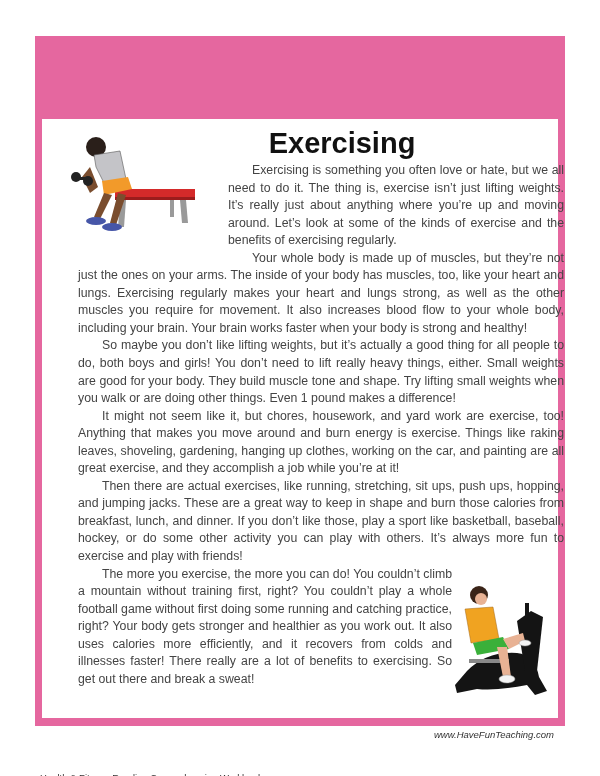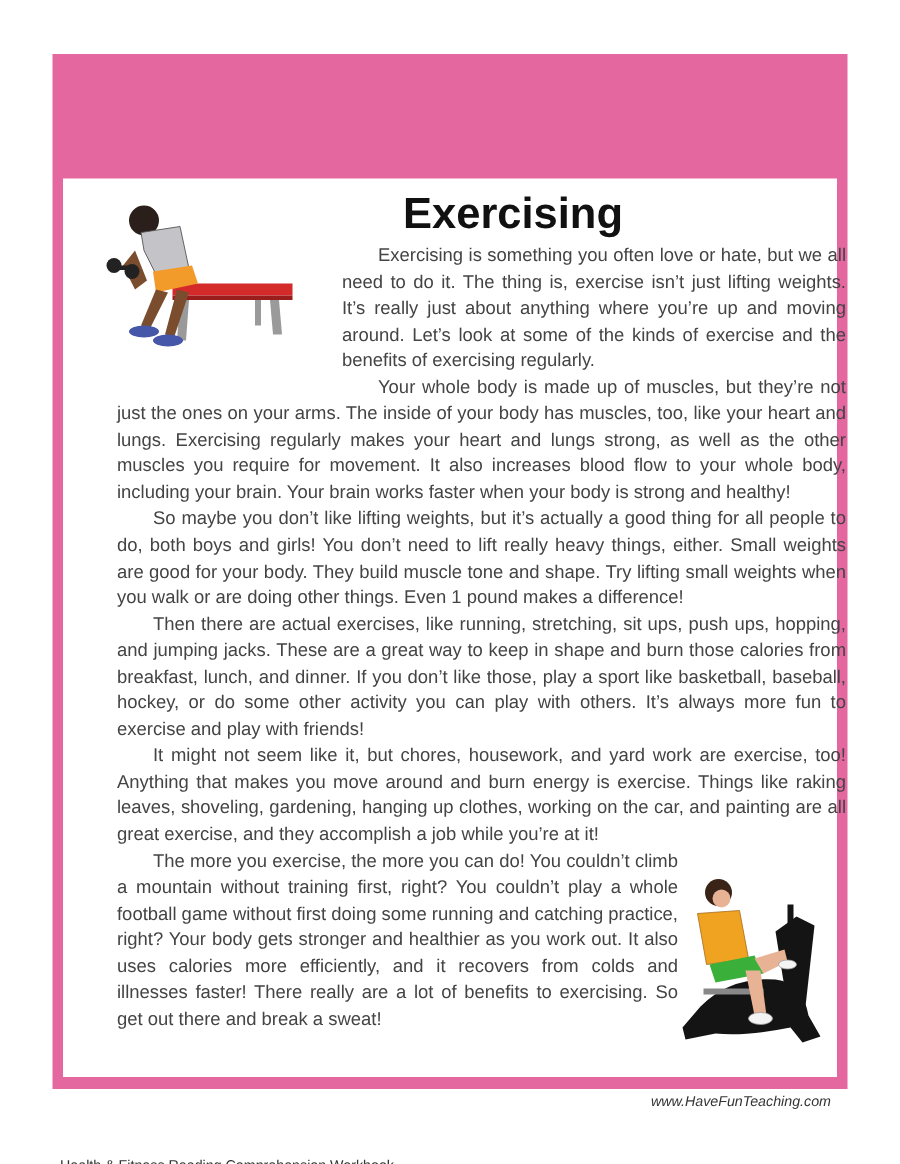--- a/index.html
+++ b/index.html
@@ -60,21 +60,21 @@
       <path d="M56 58 L76 52 L78 60 L62 68 Z" fill="#e8b294"></path>
       <path d="M50 66 L56 96 L64 96 L60 66 Z" fill="#e8b294"></path>
       <ellipse cx="60" cy="98" rx="8" ry="4" fill="#f4f4f4" stroke="#999" stroke-width="0.5"></ellipse>
       <ellipse cx="78" cy="62" rx="6" ry="3" fill="#f4f4f4" stroke="#999" stroke-width="0.5"></ellipse>
     </svg>
 
     <div class="text">
       <p><span class="float-left-space"></span><span>Exercising is something you often love or hate, but we all need to do it. The thing is, exercise isn’t just lifting weights. It’s really just about anything where you’re up and moving around. Let’s look at some of the kinds of exercise and the benefits of exercising regularly.</span></p>
       <p>Your whole body is made up of muscles, but they’re not just the ones on your arms. The inside of your body has muscles, too, like your heart and lungs. Exercising regularly makes your heart and lungs strong, as well as the other muscles you require for movement. It also increases blood flow to your whole body, including your brain. Your brain works faster when your body is strong and healthy!</p>
       <p>So maybe you don’t like lifting weights, but it’s actually a good thing for all people to do, both boys and girls! You don’t need to lift really heavy things, either. Small weights are good for your body. They build muscle tone and shape. Try lifting small weights when you walk or are doing other things. Even 1 pound makes a difference!</p>
+      <p>It might not seem like it, but chores, housework, and yard work are exercise, too! Anything that makes you move around and burn energy is exercise. Things like raking leaves, shoveling, gardening, hanging up clothes, working on the car, and painting are all great exercise, and they accomplish a job while you’re at it!</p>
       <p>Then there are actual exercises, like running, stretching, sit ups, push ups, hopping, and jumping jacks. These are a great way to keep in shape and burn those calories from breakfast, lunch, and dinner. If you don’t like those, play a sport like basketball, baseball, hockey, or do some other activity you can play with others. It’s always more fun to exercise and play with friends!</p>
-      <p>It might not seem like it, but chores, housework, and yard work are exercise, too! Anything that makes you move around and burn energy is exercise. Things like raking leaves, shoveling, gardening, hanging up clothes, working on the car, and painting are all great exercise, and they accomplish a job while you’re at it!</p>
       <p><span class="float-right-space"></span><span>The more you exercise, the more you can do! You couldn’t climb a mountain without training first, right? You couldn’t play a whole football game without first doing some running and catching practice, right? Your body gets stronger and healthier as you work out. It also uses calories more efficiently, and it recovers from colds and illnesses faster! There really are a lot of benefits to exercising. So get out there and break a sweat!</span></p>
     </div>
   </div>
 </div>
 
 <div class="footer-left">Health &amp; Fitness Reading Comprehension Workbook</div>
 <div class="footer-right">www.HaveFunTeaching.com</div>
 
 </body></html>

